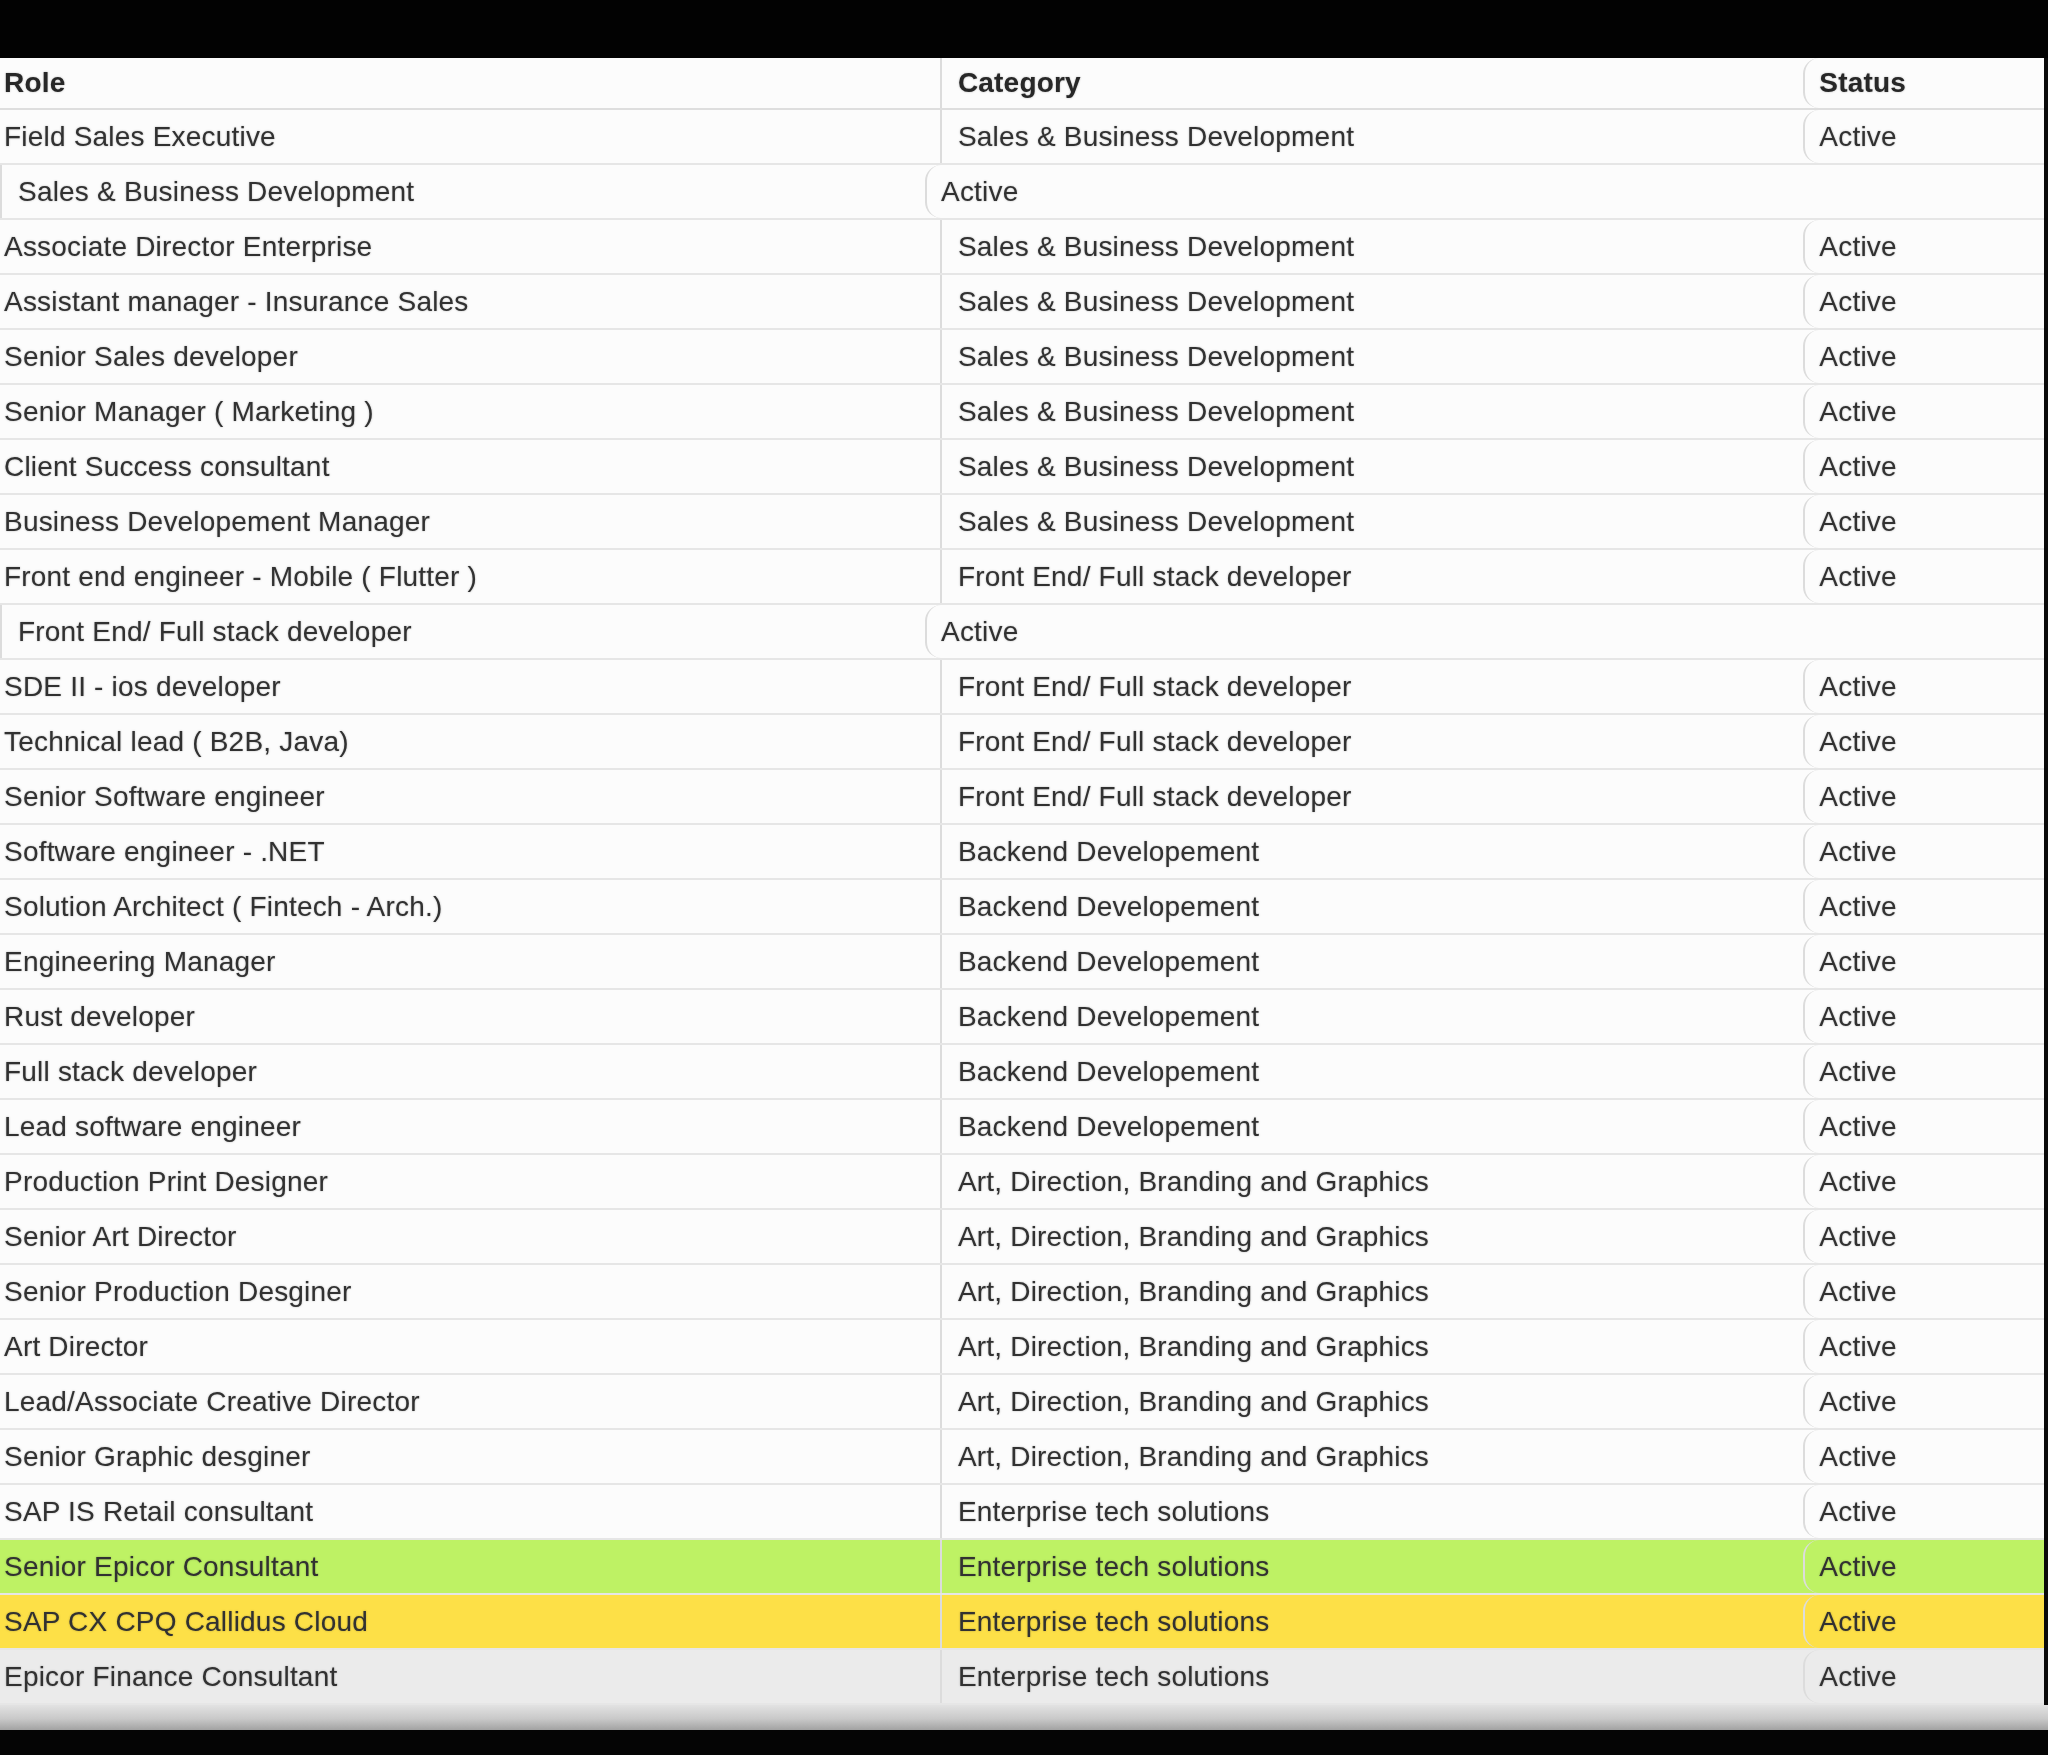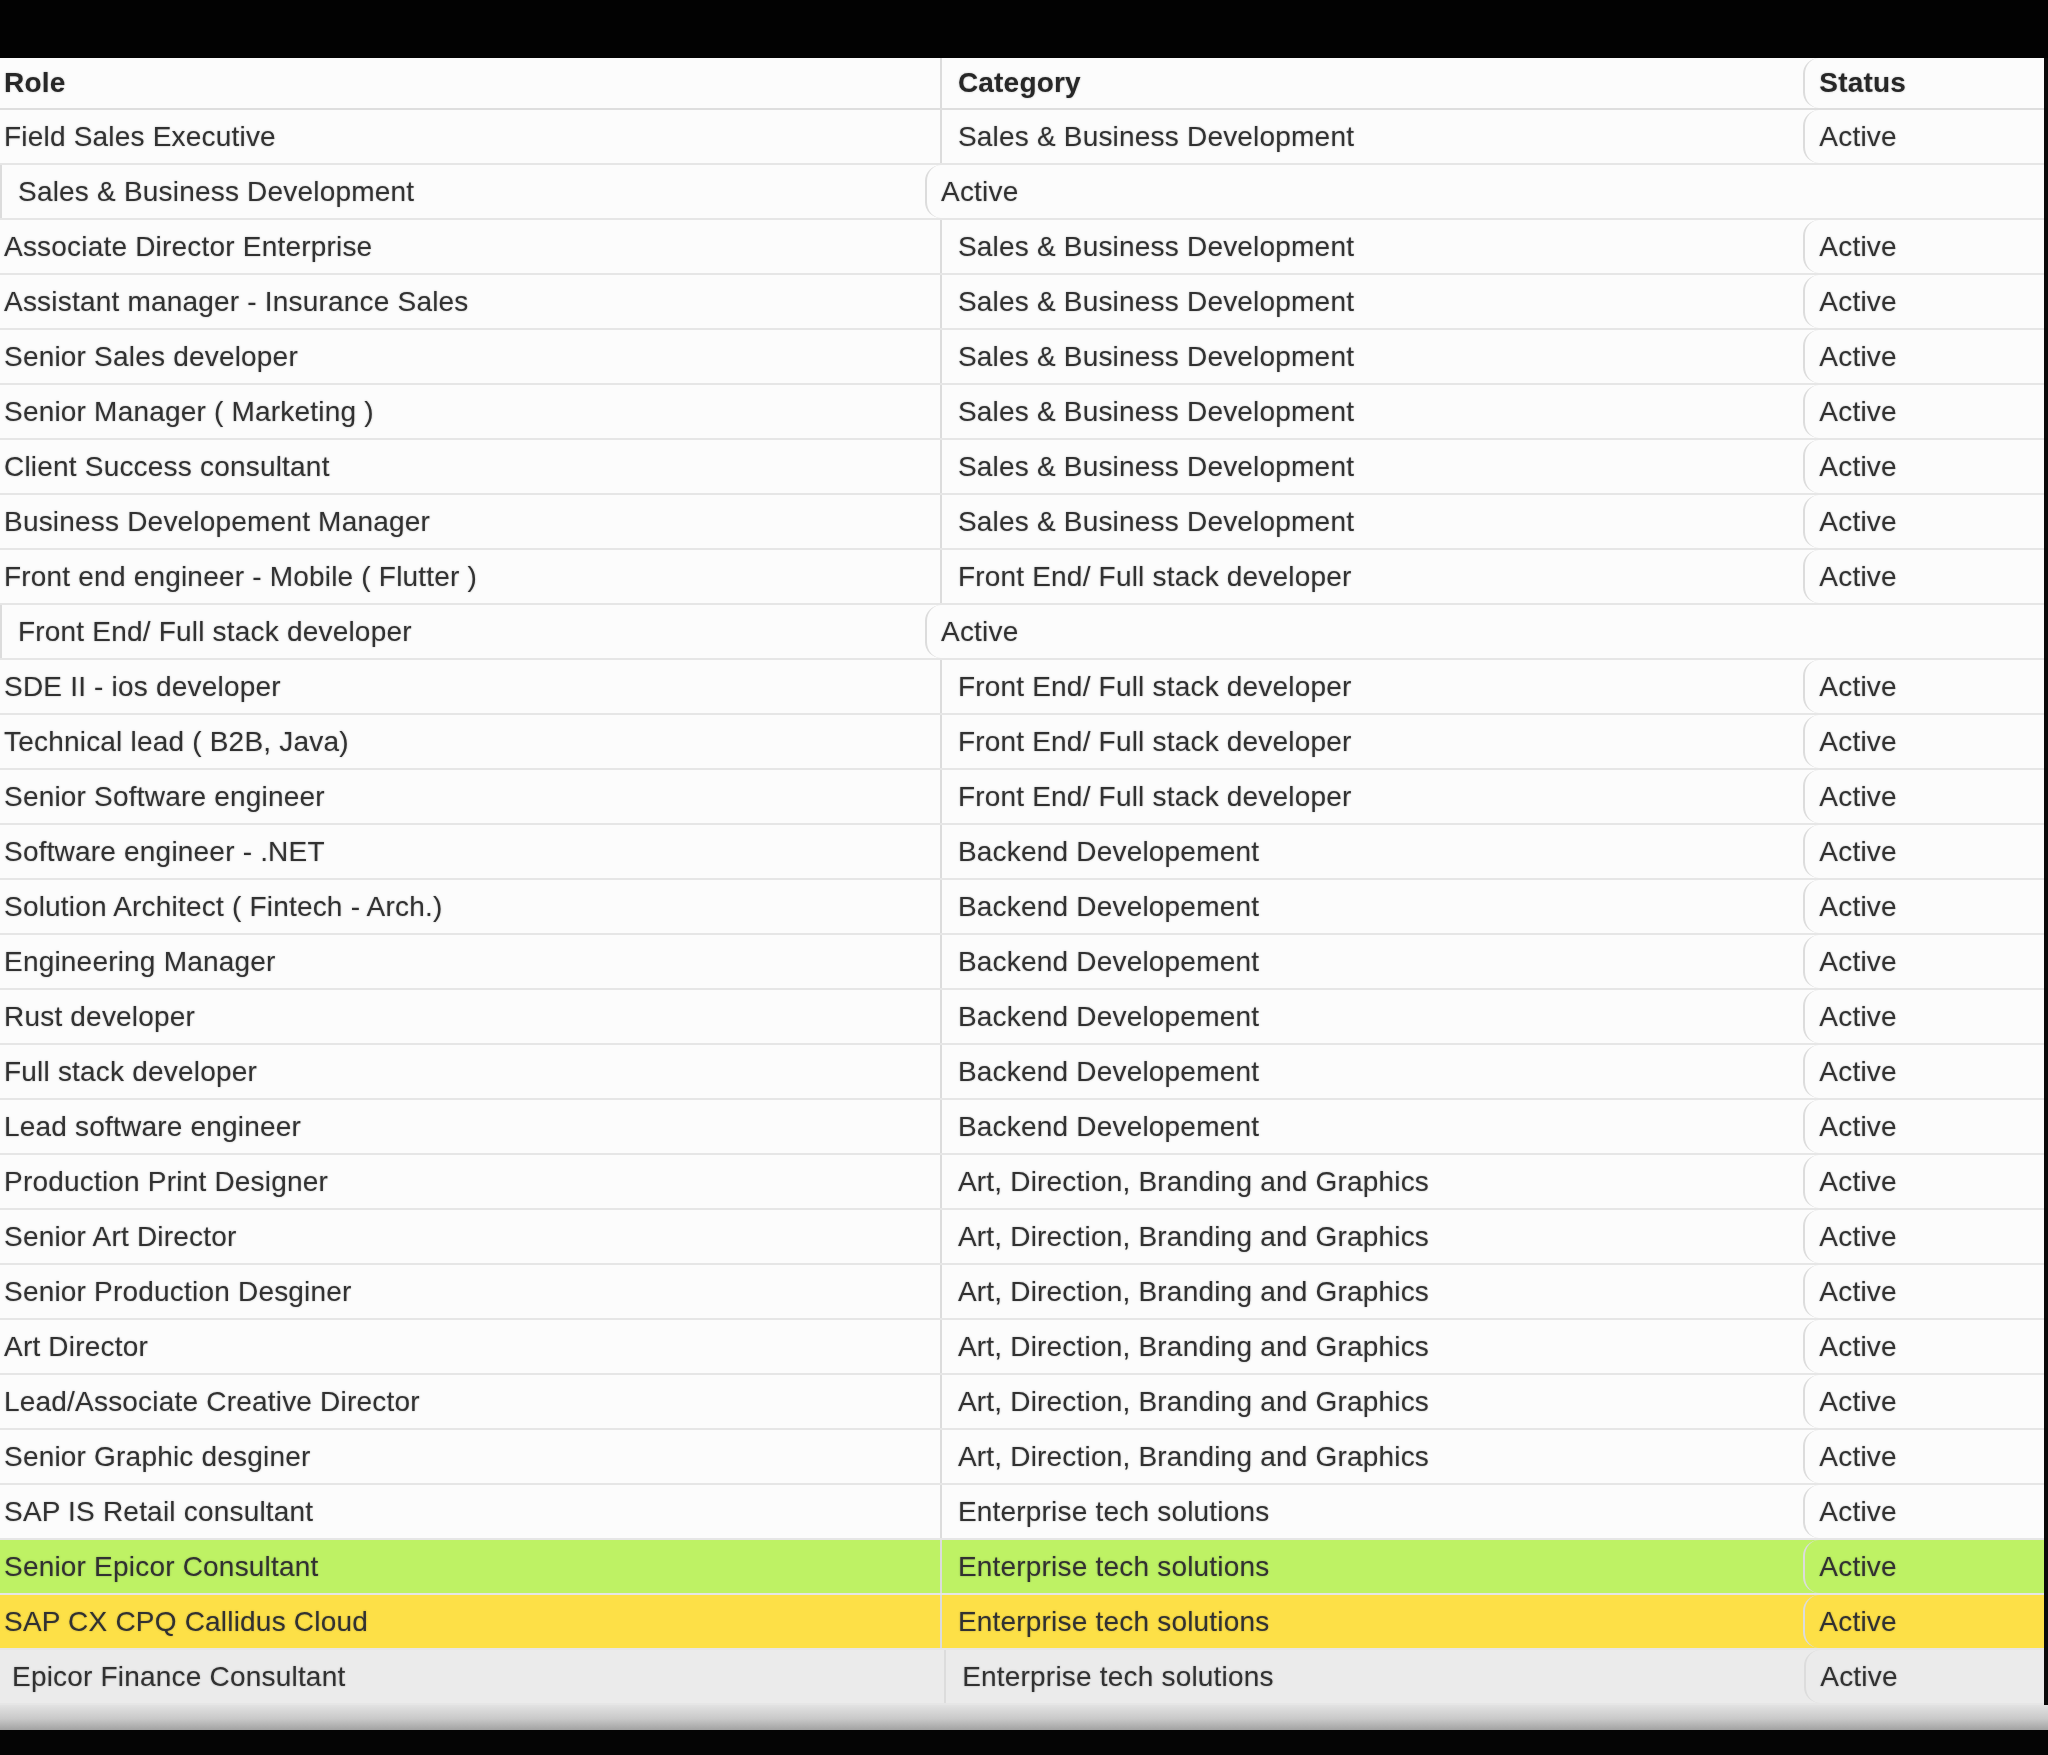--- a/index.html
+++ b/index.html
@@ -65,21 +65,21 @@
   }
   .col-status {
     width: 257px;
     padding-left: 14px;
     border-left: 2px solid #dcdcdc;
     border-radius: 16px;
   }
   
   #rows .t-row:nth-last-child(3) { background: #bef264; }
   #rows .t-row:nth-last-child(2) { background: #fde047; }
-  #rows .t-row:nth-last-child(1) { background: #ebebeb; padding-left: 8px; }
+  #rows .t-row:nth-last-child(1) { background: #ebebeb; }
   .scroll-strip {
     position: absolute;
     left: 0; top: 1705px;
     width: 2048px; height: 25px;
     background: linear-gradient(180deg, #e2e2e2 0%, #c9c9c9 55%, #a2a2a2 100%);
   }
   .bottom-bar {
     position: absolute;
     left: 0; top: 1730px;
     width: 2048px; height: 25px;

